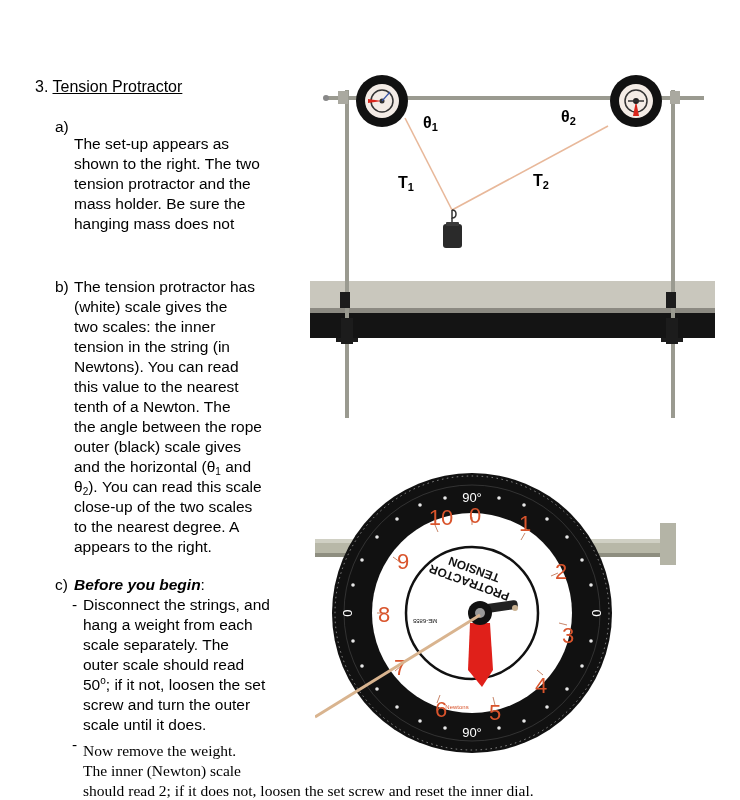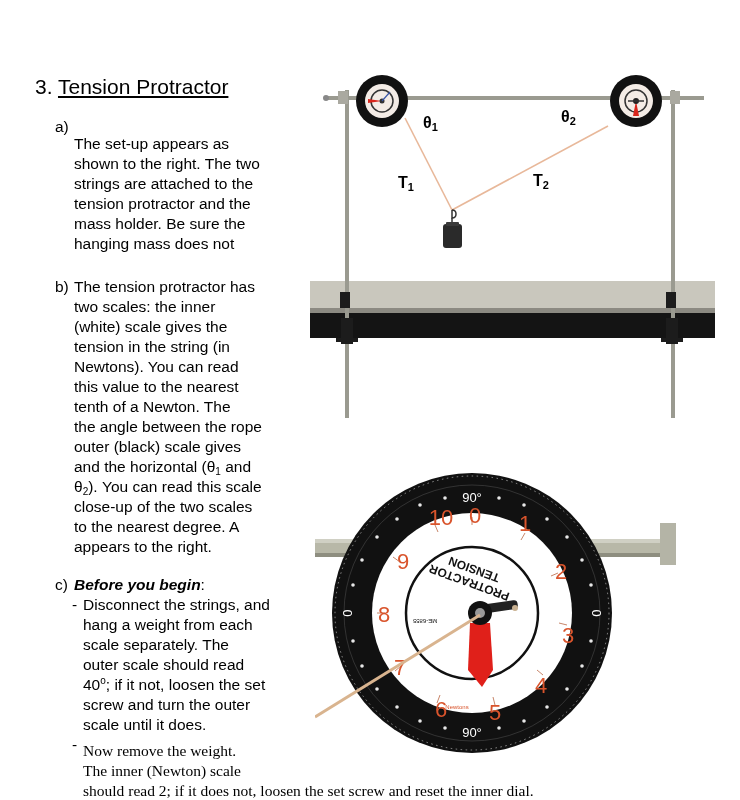--- a/index.html
+++ b/index.html
@@ -1,18 +1,18 @@
 <!DOCTYPE html>
 <html><head>
 <meta charset="utf-8">
 <style>
   html, body { margin: 0; padding: 0; background: #ffffff; }
   body { width: 740px; height: 800px; position: relative; overflow: hidden;
          font-family: "Liberation Sans", sans-serif; color: #000; }
-  .txt { position: absolute; font-size: 21px; line-height: 20px; white-space: nowrap; }
+  .txt { position: absolute; font-size: 16px; line-height: 20px; white-space: nowrap; }
   .heading { left: 35px; top: 77px; }
   .heading .u { text-decoration: underline; }
   .lbl { position: absolute; }
   .para { position: absolute; font-size: 15.5px; line-height: 20px; }
   .para .line { display: block; white-space: nowrap; }
   .bold-ital { font-weight: bold; font-style: italic; }
   sub { font-size: 10px; vertical-align: -3px; line-height: 0; }
   sup { font-size: 10px; vertical-align: 6px; line-height: 0; }
   .fig { position: absolute; }
   .sym { position: absolute; font-weight: bold; font-size: 16px; font-family: "Liberation Sans", sans-serif; }
@@ -24,33 +24,32 @@
 <div class="txt heading">
   <span>3.</span>
   <span class="u">Tension Protractor</span>
 </div>
 
 <div class="para" style="left:55px; top:117px;">
   <span class="lbl" style="left:0; top:0;">a)</span>
   <div style="position:absolute; left:19px; top:17px;">
     <span class="line">The set-up appears as</span>
     <span class="line">shown to the right.  The two</span>
-    <span class="line">strings are attached to the</span>
     <span class="line">tension protractor and the</span>
     <span class="line">mass holder.  Be sure the</span>
     <span class="line">hanging mass does not</span>
   </div>
 </div>
 
 <div class="para" style="left:55px; top:277px;">
   <span class="lbl" style="left:0; top:0;">b)</span>
   <div style="position:absolute; left:19px; top:0;">
     <span class="line">The tension protractor has</span>
+    <span class="line">(white) scale gives the</span>
     <span class="line">two scales: the inner</span>
-    <span class="line">(white) scale gives the</span>
     <span class="line">tension in the string (in</span>
     <span class="line">Newtons).  You can read</span>
     <span class="line">this value to the nearest</span>
     <span class="line">tenth of a Newton.  The</span>
     <span class="line">the angle between the rope</span>
     <span class="line">outer (black) scale gives</span>
     <span class="line"><span>and the horizontal (θ</span><sub>1</sub><span> and</span></span>
     <span class="line"><span>θ</span><sub>2</sub><span>).  You can read this scale</span></span>
     <span class="line">close-up of the two scales</span>
     <span class="line">to the nearest degree.  A</span>
@@ -64,21 +63,21 @@
     <span class="line"><span class="bold-ital">Before you begin</span><span>:</span></span>
   </div>
 
   <div style="position:absolute; left:17px; top:20px;">
     <span class="lbl" style="left:0; top:0;">-</span>
     <div style="position:absolute; left:11px; top:0;">
       <span class="line">Disconnect the strings, and</span>
       <span class="line">hang a weight from each</span>
       <span class="line">scale separately.  The</span>
       <span class="line">outer scale should read</span>
-      <span class="line"><span>40</span><sup>o</sup><span>; if it not, loosen the set</span></span>
+      <span class="line"><span>50</span><sup>o</sup><span>; if it not, loosen the set</span></span>
       <span class="line">screw and turn the outer</span>
       <span class="line">scale until it does.</span>
     </div>
   </div>
 
   <div style="position:absolute; left:17px; top:160px;">
     <span class="lbl" style="left:0; top:0;">-</span>
     <div style="position:absolute; left:11px; top:6px;font-family:Liberation Serif, serif;">
       <span class="line">Now remove the weight.</span>
       <span class="line">The inner (Newton) scale</span>

